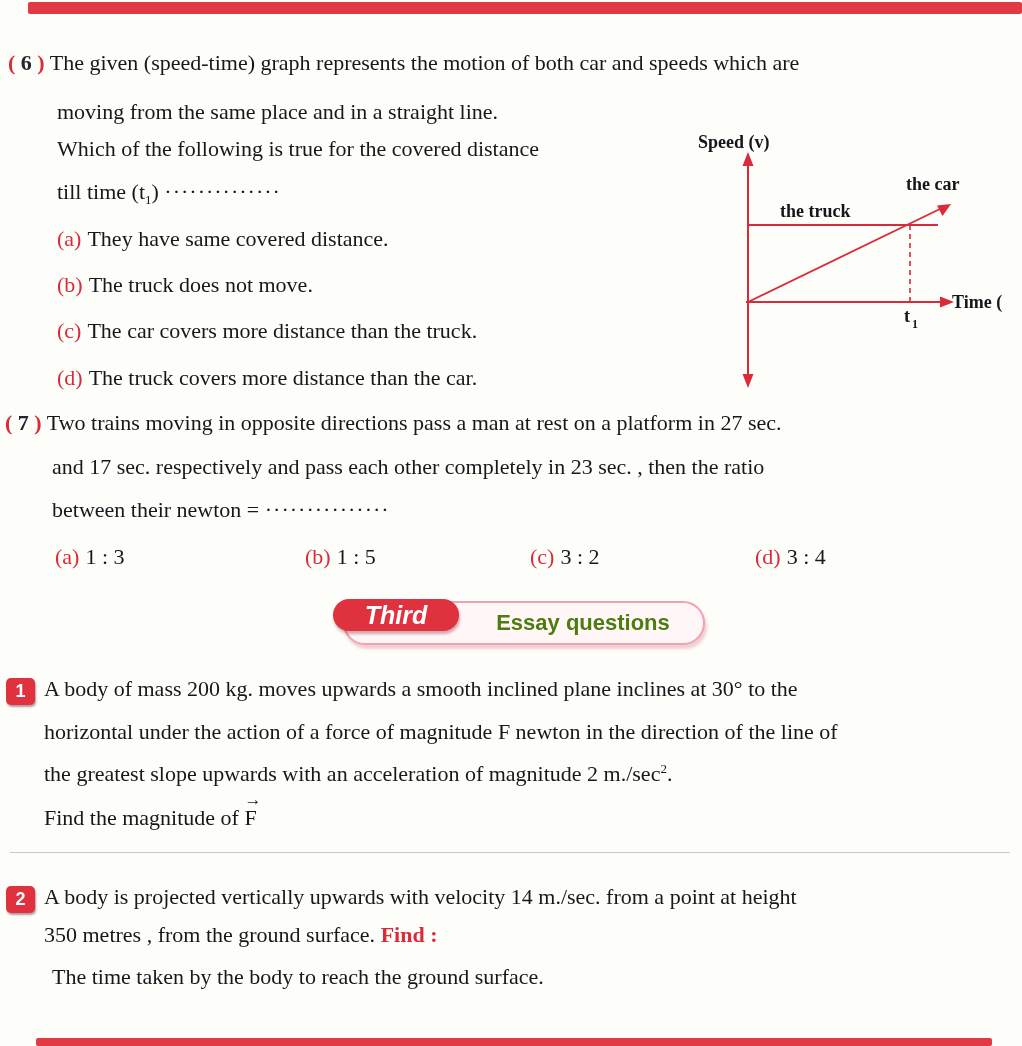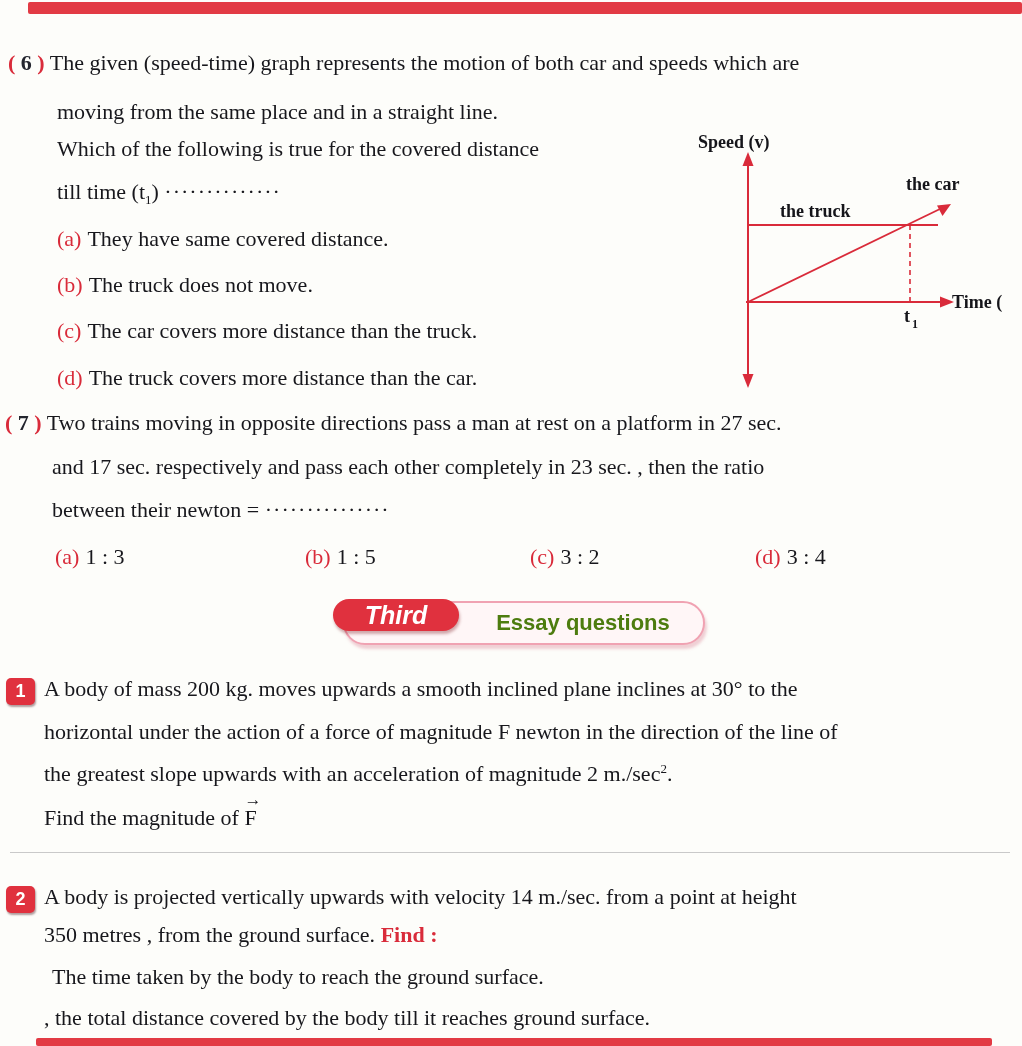--- a/index.html
+++ b/index.html
@@ -192,19 +192,16 @@
   </div>
   <div class="line" style="left:44px; top:884px;">
     <span>A body is projected vertically upwards with velocity 14 m./sec. from a point at height</span>
   </div>
   <div class="line" style="left:44px; top:922px;">
     <span>350 metres , from the ground surface. </span><span class="find-label">Find :</span>
   </div>
   <div class="line" style="left:44px; top:964px;margin-left:8px;">
     <span>The time taken by the body to reach the ground surface.</span>
   </div>
-  <div class="line" style="left:44px; top:1005px;">
-    <span>, the total distance covered by the body till it reaches ground surface.</span>
-  </div>
 
   <div class="redbar" style="left:36px; top:1038px; width:956px; height:8px;"></div>
 
 </div>
 
 </body></html>

